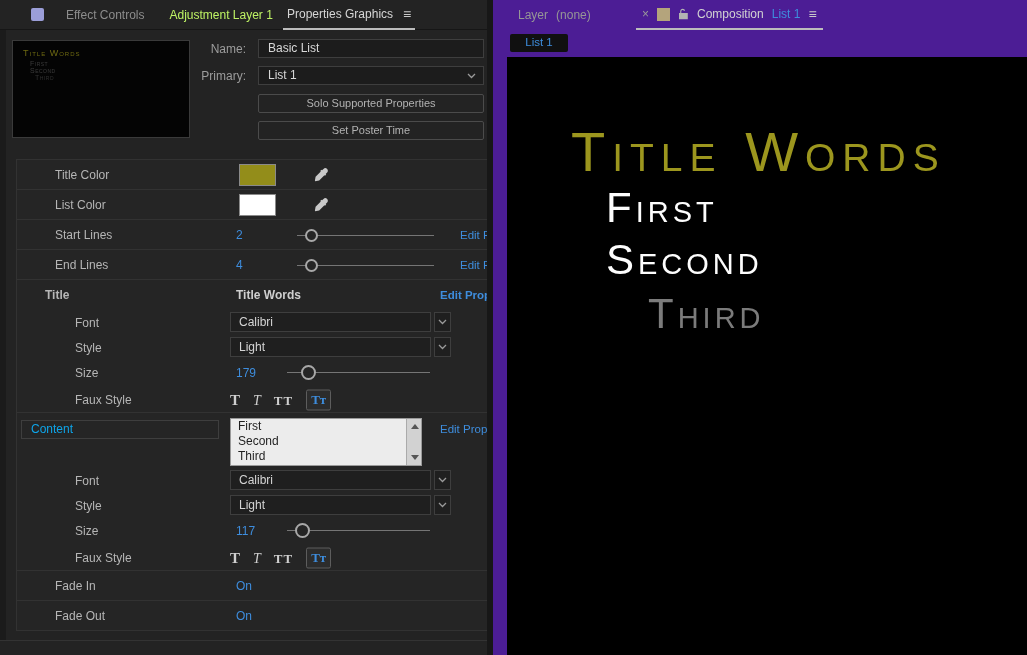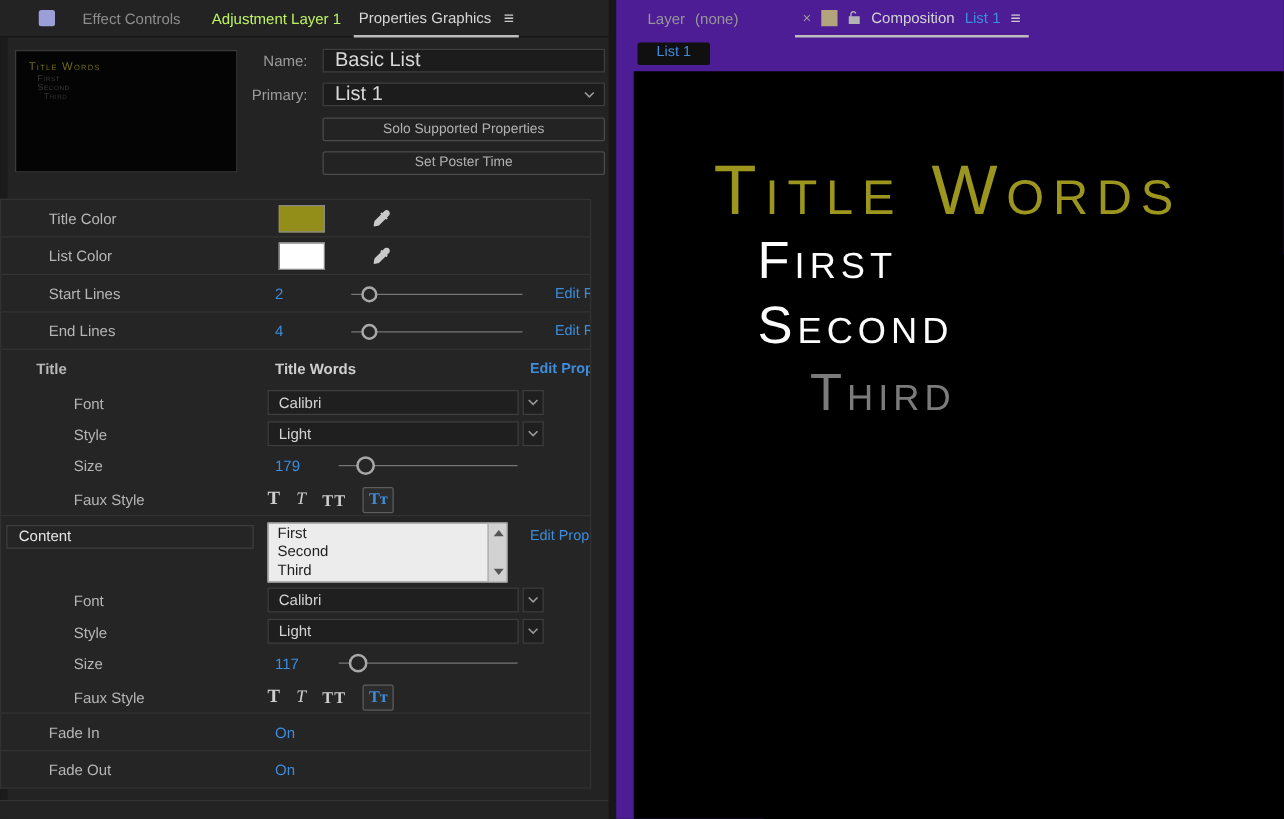--- a/index.html
+++ b/index.html
@@ -24,29 +24,29 @@
   .thumb { position:absolute; left:12px; top:40px; width:178px; height:98px;
            background:#040404; border:1px solid #3a3a3a; padding:7px 0 0 10px; }
   .thumb-title { color:#6f6a12; font-size:9px; font-variant:small-caps; letter-spacing:1px; }
   .thumb-line { font-size:7px; font-variant:small-caps; letter-spacing:.5px; color:#3c3c3c; }
   .thumb-line.l1 { margin-left:7px; margin-top:2px; }
   .thumb-line.l2 { margin-left:7px; }
   .thumb-line.l3 { margin-left:12px; color:#313131; }
 
   .hdr-label { position:absolute; width:56px; text-align:right; font-size:12px; color:#9c9c9c; }
   .hdr-input { position:absolute; left:258px; width:226px; height:19px; background:#1c1c1c;
-               border:1px solid #3e3e3e; color:#d8d8d8; font-size:16px; line-height:17px;
+               border:1px solid #3e3e3e; color:#d8d8d8; font-size:12px; line-height:17px;
                padding-left:9px; }
   .hdr-dropdown { display:flex; align-items:center; justify-content:space-between; padding-right:7px; }
   .hdr-btn { position:absolute; left:258px; width:226px; height:19px; background:#232323;
              border:1px solid #4b4b4b; border-radius:2px; color:#b2b2b2; font-size:11px;
              text-align:center; line-height:17px; }
 
   
-  .props { position:absolute; left:0; top:160px; width:473px; }
+  .props { position:absolute; left:16px; top:160px; width:473px; }
   .pbox { position:relative; border:1px solid #323232; background:#252525; margin-top:-1px;
           overflow:hidden; }
   .r31 { height:31px; }
   .plabel { position:absolute; left:38px; top:50%; transform:translateY(-50%);
             font-size:12px; color:#b6b6b6; }
   .plabel.indent { left:58px; }
   .plabel.group { left:28px; }
   .pvalue { position:absolute; left:219px; top:50%; transform:translateY(-50%);
             font-size:12px; color:#3e8ddd; }
   .pvalue.white { color:#cfcfcf; }
@@ -69,21 +69,21 @@
   .faux-row-icons { position:absolute; left:213px; top:50%; transform:translateY(-50%);
                     display:flex; align-items:center; gap:13px;
                     font-family:"Liberation Serif", serif; color:#cfcfcf; }
   .fx-bold { font-weight:bold; font-size:15px; }
   .fx-italic { font-style:italic; font-size:14px; }
   .fx-caps { font-weight:bold; font-size:13px; letter-spacing:1px; }
   .fx-smallcaps { font-weight:bold; font-size:13px; color:#3e8ddd; border:1px solid #5d5d5d;
                   background:#2c2c2c; padding:1px 4px 2px 4px; border-radius:2px; }
 
   .content-field { position:absolute; left:4px; top:7px; width:198px; height:19px;
-                   border:1px solid #3e3e3e; background:#252525; color:#e5e5e5; font-size:12px;
+                   border:1px solid #3e3e3e; background:#252525; color:#0ea5e9; font-size:12px;
                    line-height:17px; padding-left:9px; }
   .listbox { position:absolute; left:213px; top:5px; width:192px; height:48px; background:#ececec;
              border:1px solid #9a9a9a; }
   .listbox-item { font-size:12px; color:#1f1f1f; line-height:15px; padding-left:7px; }
   .lb-scroll { position:absolute; right:0; top:0; bottom:0; width:15px; background:#d2d2d2;
                border-left:1px solid #aaa; }
   .lb-arrow { position:absolute; left:4px; width:0; height:0; border-left:4px solid transparent;
               border-right:4px solid transparent; }
   .lb-up { top:5px; border-bottom:5px solid #555; }
   .lb-down { bottom:5px; border-top:5px solid #555; }

